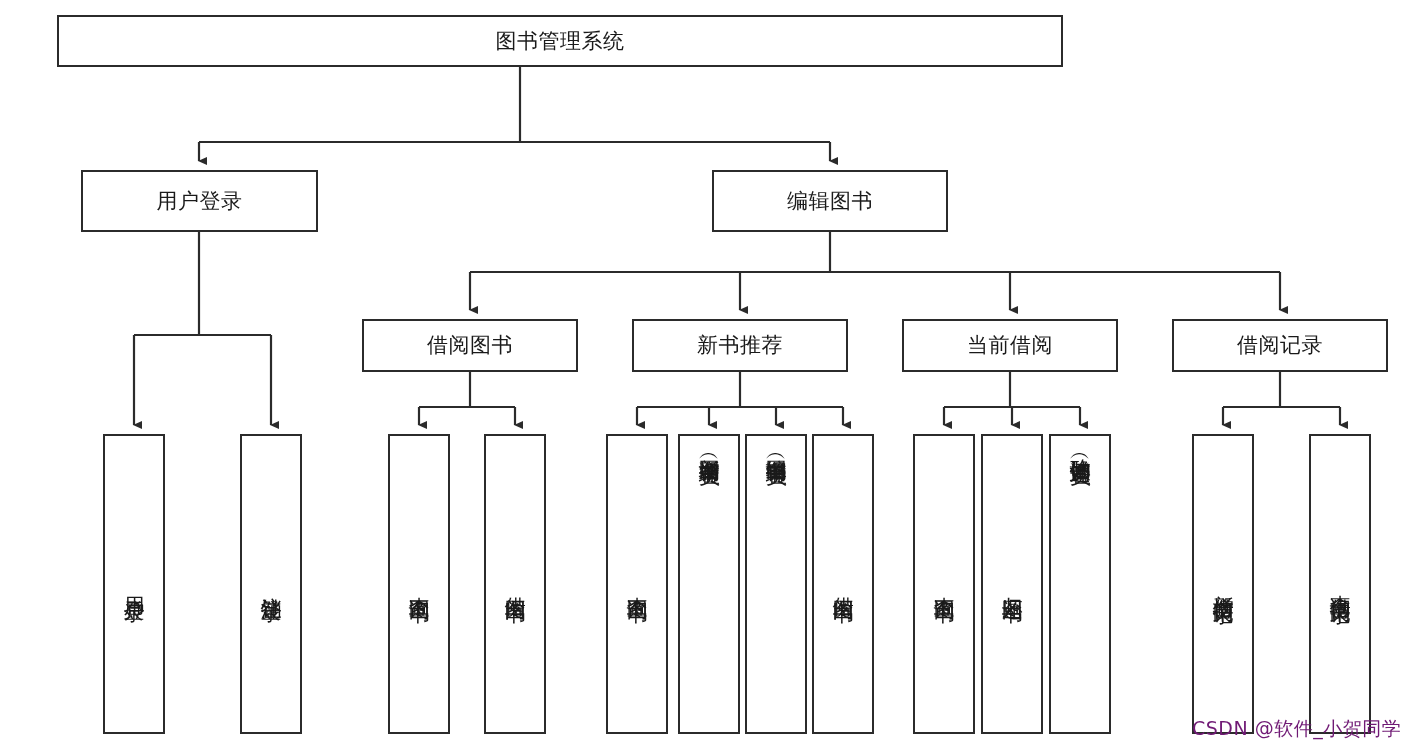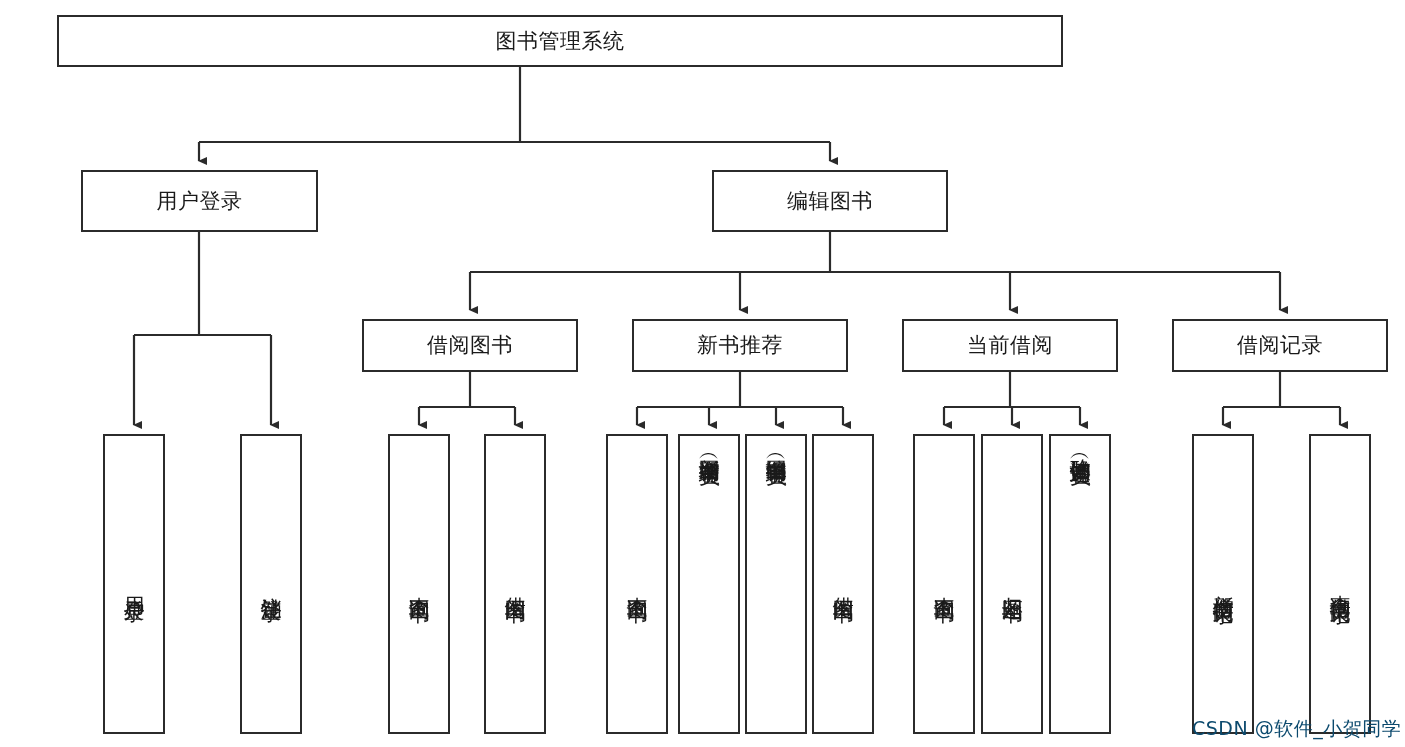--- a/index.html
+++ b/index.html
@@ -56,21 +56,21 @@
     max-height: 100%;
   }
   .node.vertical.tall-text .node-label {
     letter-spacing: 1px;
   }
   .node.vertical.top-align {
     align-items: flex-start;
   }
   .watermark {
     position: absolute;
-    color: #0c4a6e;
+    color: #701a75;
     font-size: 19px;
     white-space: nowrap;
     letter-spacing: 0.5px;
     font-family: "DejaVu Sans", "Liberation Sans", sans-serif;
   }
 </style>
 </head>
 <body>
 
 <div id="canvas">

